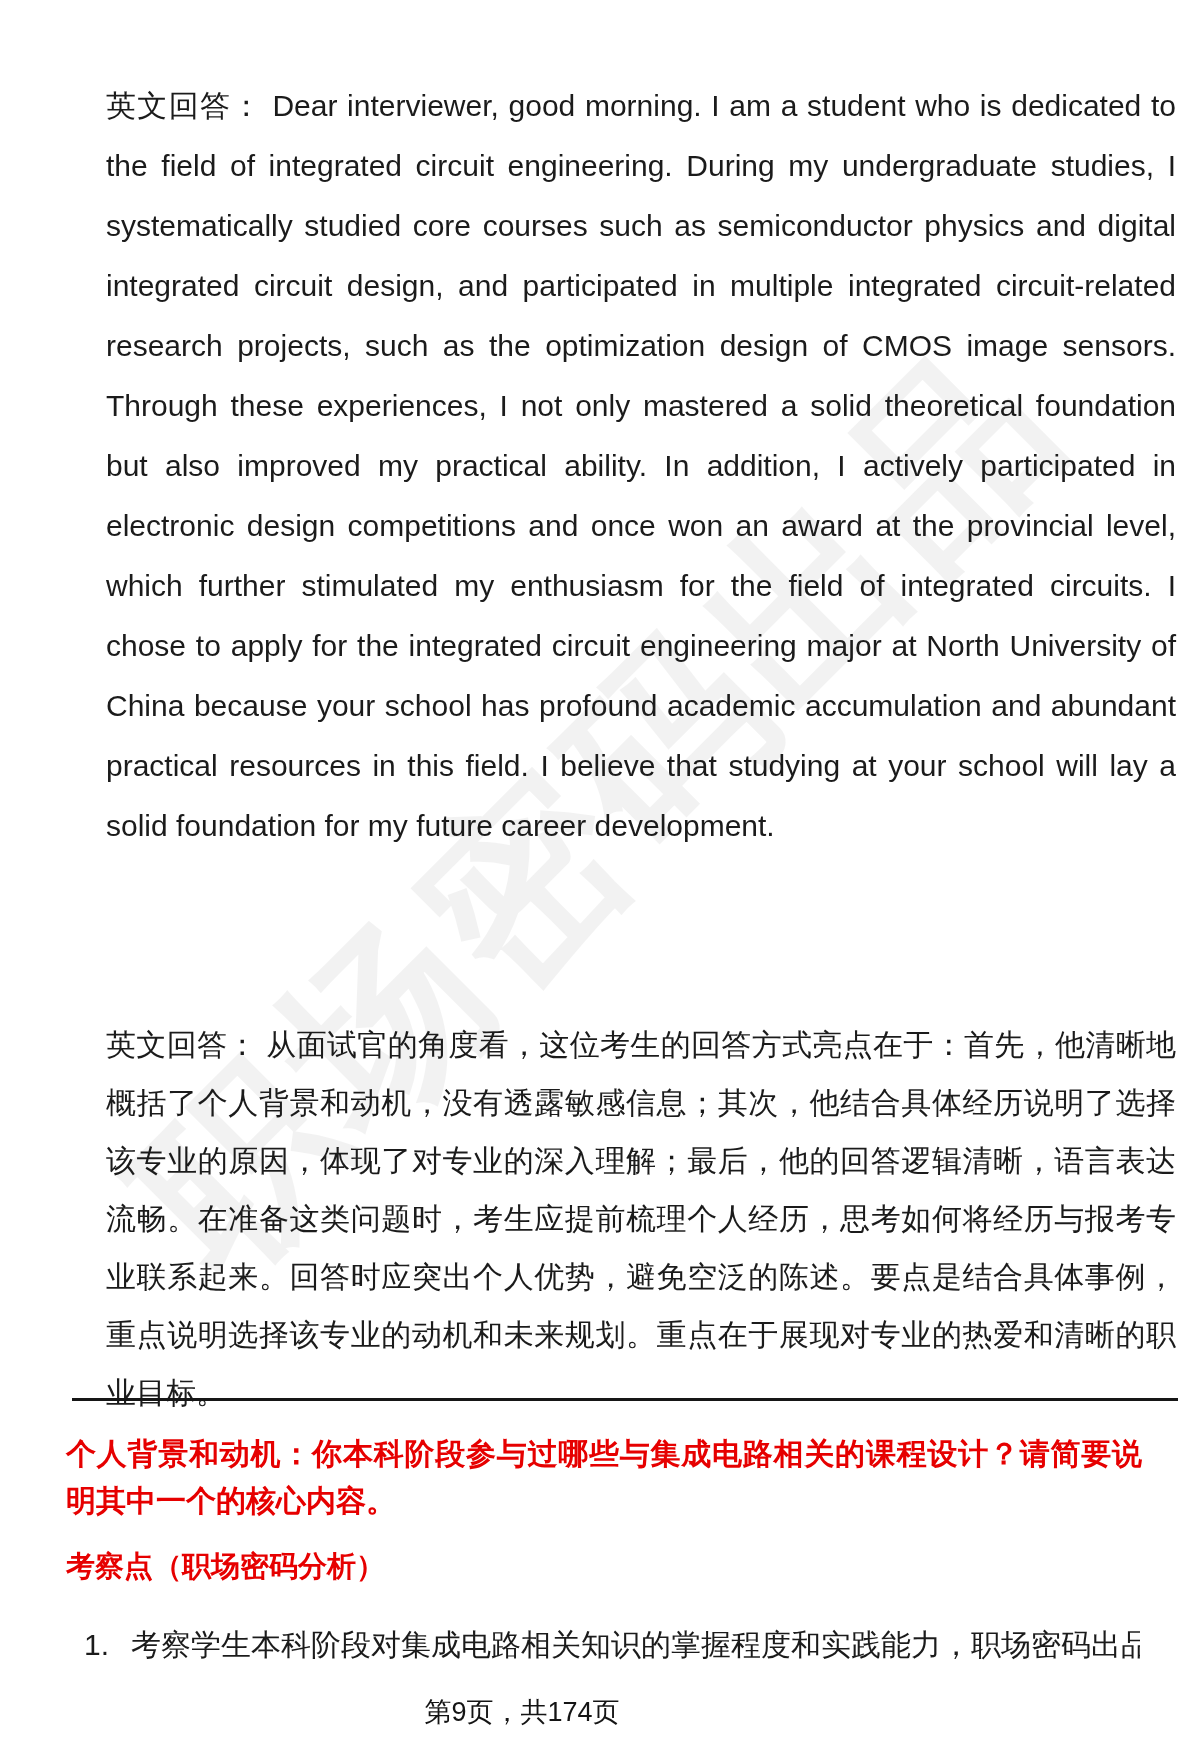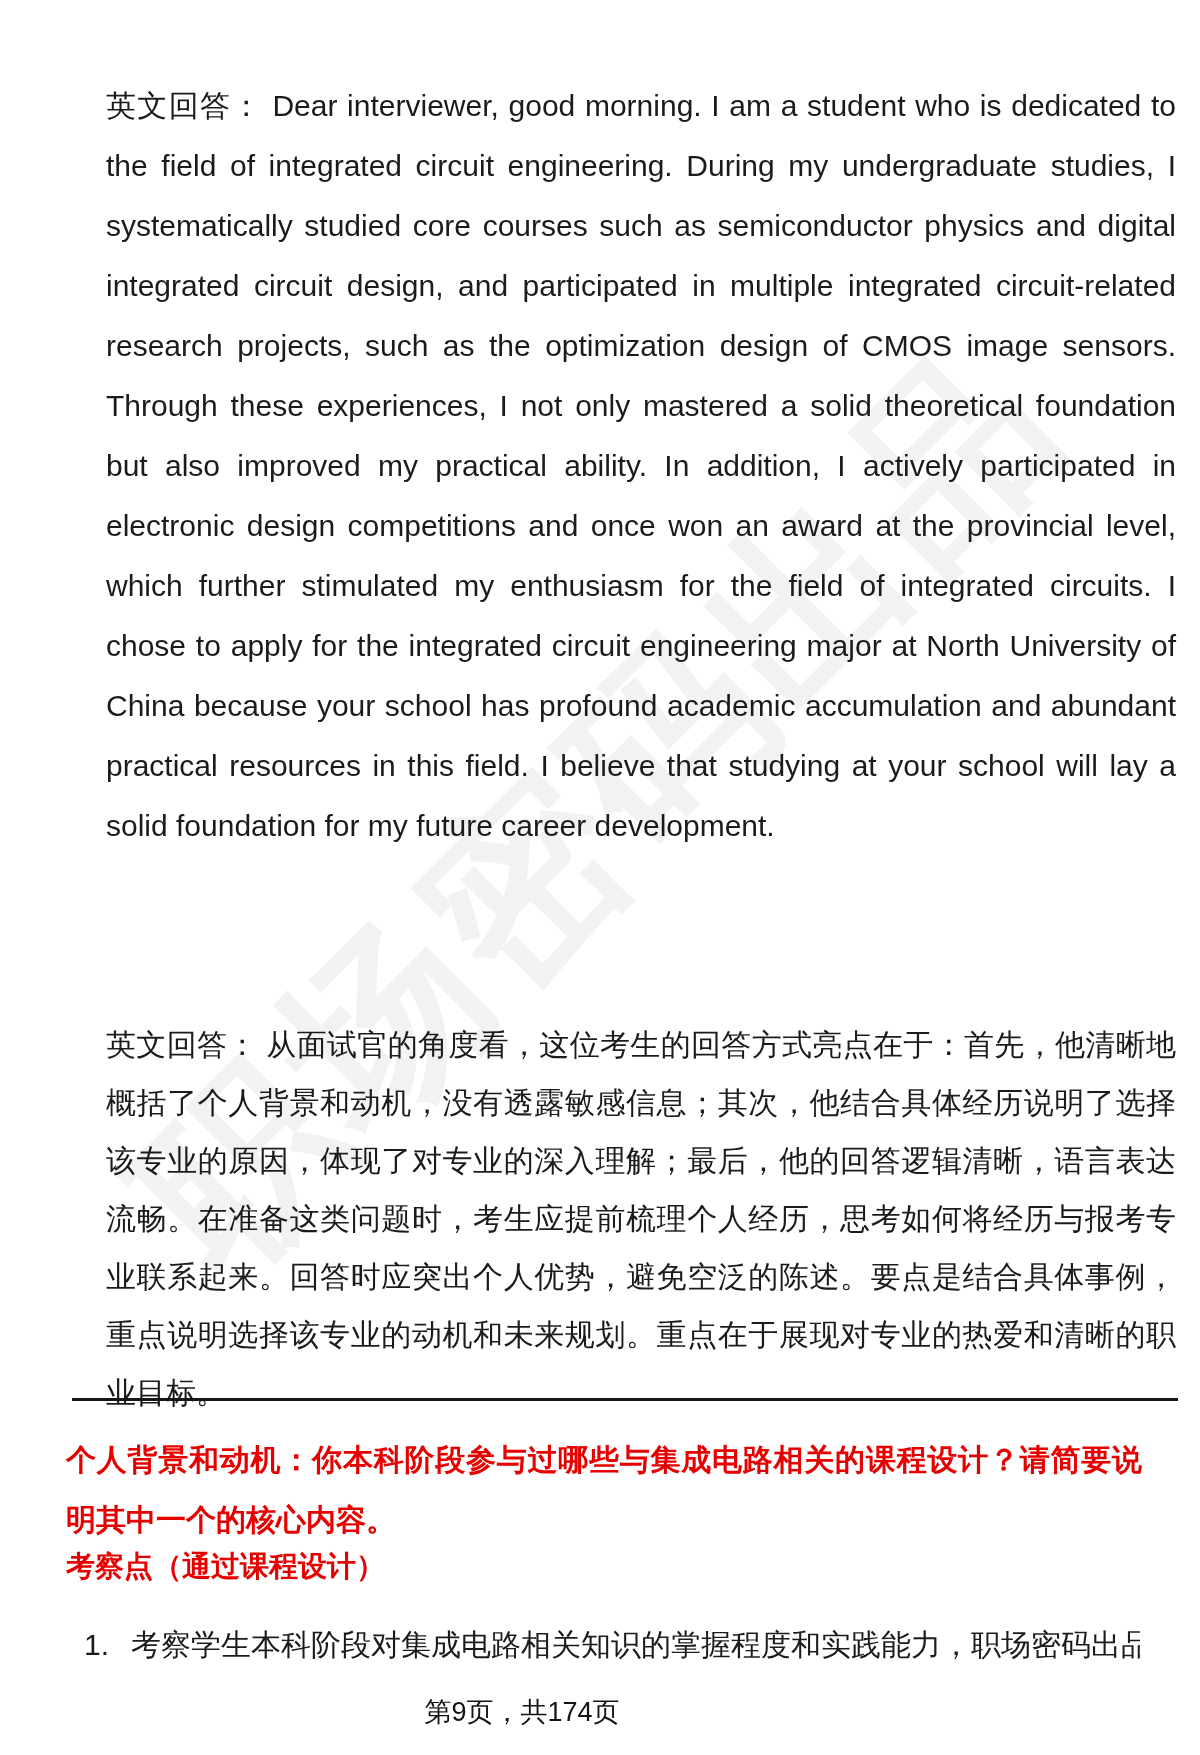--- a/index.html
+++ b/index.html
@@ -64,21 +64,21 @@
     width: 1106px;
     height: 3px;
     background: #161616;
   }
   .question {
     position: absolute;
     left: 66px;
     top: 1430px;
     width: 1076px;
     font-size: 30px;
-    line-height: 60px;
+    line-height: 47px;
     font-weight: 700;
     text-align: justify;
   }
   .exam-heading {
     position: absolute;
     left: 66px;
     top: 1546px;
     width: 1070px;
     font-size: 29px;
     line-height: 40px;
@@ -121,21 +121,21 @@
   <div class="content-layer">
 
     <p class="para para-en"><span class="para-label">英文回答：</span> <span>Dear interviewer, good morning. I am a student who is dedicated to the field of integrated circuit engineering. During my undergraduate studies, I systematically studied core courses such as semiconductor physics and digital integrated circuit design, and participated in multiple integrated circuit-related research projects, such as the optimization design of CMOS image sensors. Through these experiences, I not only mastered a solid theoretical foundation but also improved my practical ability. In addition, I actively participated in electronic design competitions and once won an award at the provincial level, which further stimulated my enthusiasm for the field of integrated circuits. I chose to apply for the integrated circuit engineering major at North University of China because your school has profound academic accumulation and abundant practical resources in this field. I believe that studying at your school will lay a solid foundation for my future career development.</span></p>
 
     <p class="para para-tips"><span class="para-label">英文回答：</span> <span>从面试官的角度看，这位考生的回答方式亮点在于：首先，他清晰地概括了个人背景和动机，没有透露敏感信息；其次，他结合具体经历说明了选择该专业的原因，体现了对专业的深入理解；最后，他的回答逻辑清晰，语言表达流畅。在准备这类问题时，考生应提前梳理个人经历，思考如何将经历与报考专业联系起来。回答时应突出个人优势，避免空泛的陈述。要点是结合具体事例，重点说明选择该专业的动机和未来规划。重点在于展现对专业的热爱和清晰的职业目标。</span></p>
 
     <div class="divider"></div>
 
     <div class="question" style="color: rgb(230, 0, 0);">个人背景和动机：你本科阶段参与过哪些与集成电路相关的课程设计？请简要说明其中一个的核心内容。</div>
 
-    <div class="exam-heading" style="color: rgb(230, 0, 0);">考察点（通过课程设计）</div>
+    <div class="exam-heading" style="color: rgb(230, 0, 0);">考察点（职场密码分析）</div>
 
     <div class="exam-item">
       <span class="num">1.</span>
       <span class="txt">考察学生本科阶段对集成电路相关知识的掌握程度和实践能力，职场密码出品</span>
     </div>
 
     <div class="page-footer">第9页，共174页</div>
 
   </div>
 </div>

